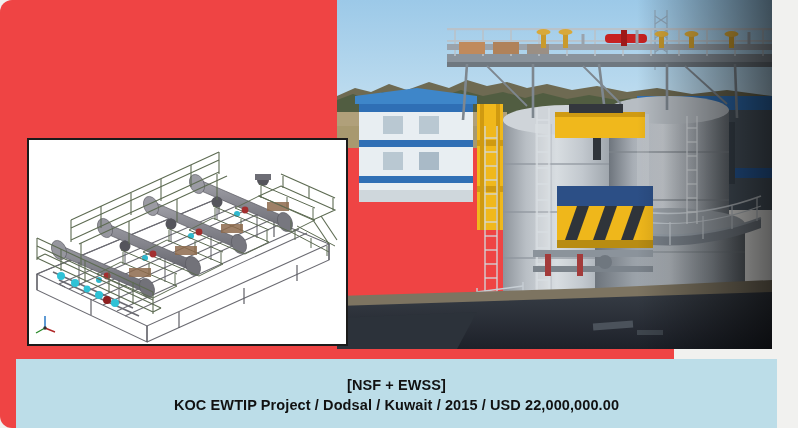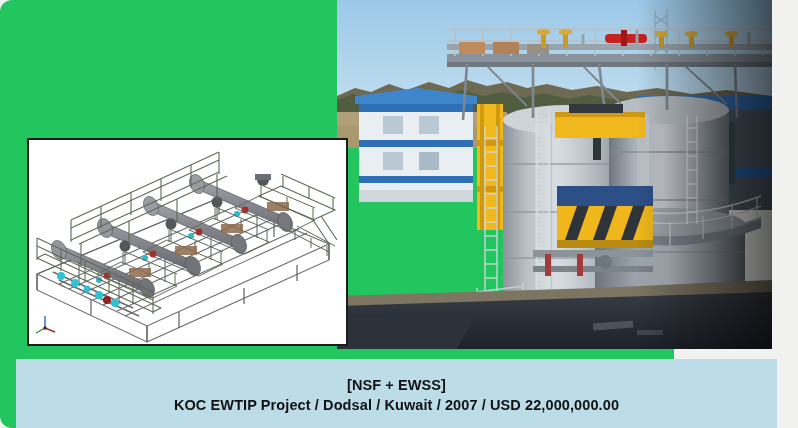--- a/index.html
+++ b/index.html
@@ -12,21 +12,21 @@
     background: #f1f1ef;
     font-family: "Liberation Sans", sans-serif;
     overflow: hidden;
     position: relative;
   }
   #slide {
     position: absolute;
     inset: 0;
     width: 674px;
     height: 428px;
-    background: #22c55e;
+    background: #ef4444;
     border-radius: 12px;
   }
   
   .photo {
     position: absolute;
     left: 337px;
     top: 0px;
     width: 435px;
     height: 349px;
     overflow: hidden;
@@ -572,16 +572,16 @@
         <line x1="16" y1="188" x2="16" y2="176" stroke="#1b6fc2" stroke-width="1.4"></line>
         <line x1="16" y1="188" x2="26" y2="192" stroke="#b02626" stroke-width="1.4"></line>
         <line x1="16" y1="188" x2="7" y2="193" stroke="#2a8a2a" stroke-width="1.4"></line>
         <circle cx="16" cy="188" r="1.7" fill="#333333"></circle>
       </g>
     </svg>
   </div>
 
   <div class="caption">
     <div class="caption-line1">[NSF + EWSS]</div>
-    <div class="caption-line2">KOC EWTIP Project / Dodsal / Kuwait / 2007 / USD 22,000,000.00</div>
+    <div class="caption-line2">KOC EWTIP Project / Dodsal / Kuwait / 2015 / USD 22,000,000.00</div>
   </div>
 
 </div>
 
 </body></html>

